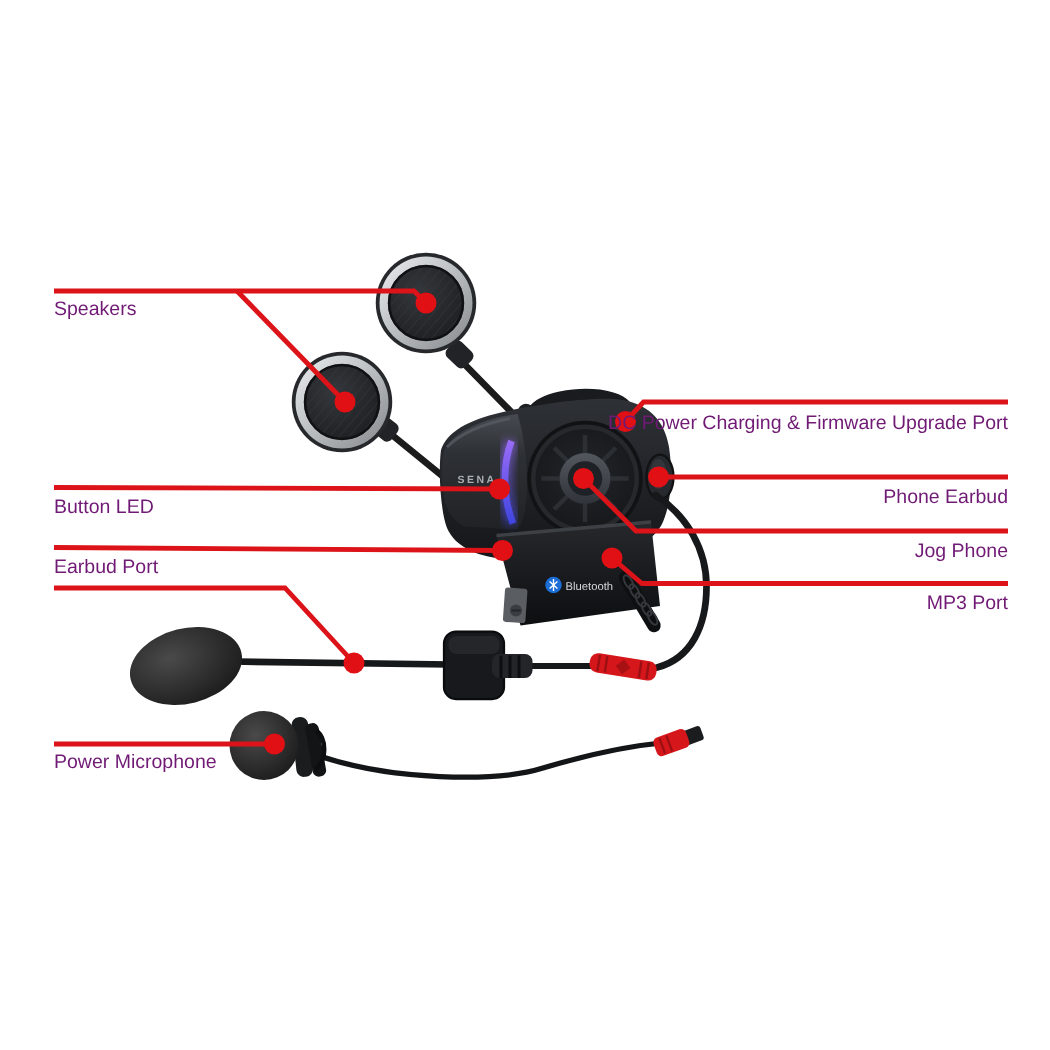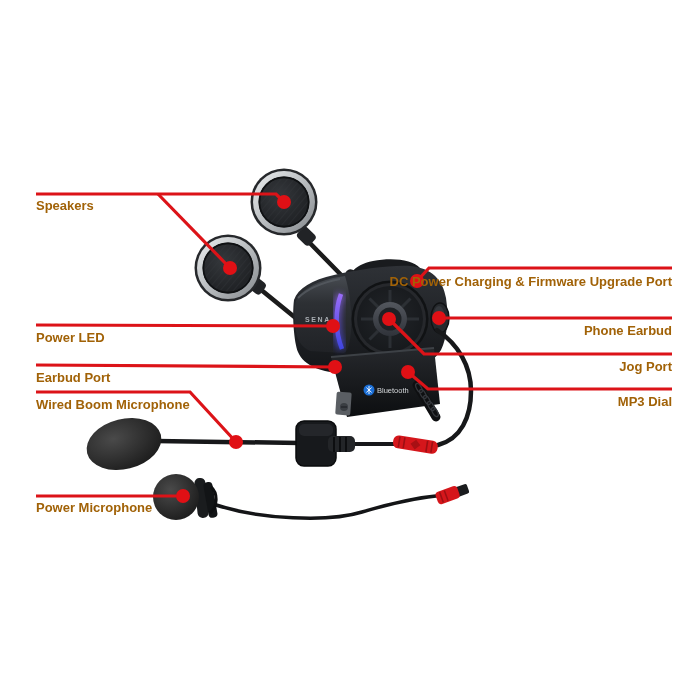--- a/index.html
+++ b/index.html
@@ -2,22 +2,22 @@
 <html><head>
 <meta charset="utf-8">
 <style>
   html,body{margin:0;padding:0;background:#fff;}
   #stage{
     position:relative;width:700px;height:700px;background:#ffffff;overflow:hidden;
     font-family:"Liberation Sans", sans-serif;
   }
   #artwork{position:absolute;left:0;top:0;}
   .lbl{
-    position:absolute;font-size:13px;line-height:14px;color:#a16207;
-    white-space:nowrap;font-family:"Liberation Sans", sans-serif;font-weight:bold;
+    position:absolute;font-size:13px;line-height:14px;color:#701a75;
+    white-space:nowrap;font-family:"Liberation Sans", sans-serif;
   }
   .lbl.right{text-align:right;}
 </style>
 </head>
 <body>
 
 <div id="stage">
 
   <svg id="artwork" width="700" height="700" viewBox="0 0 700 700">
     <defs>
@@ -224,22 +224,21 @@
       <circle cx="236" cy="442" r="7"></circle>
       <circle cx="183" cy="496" r="7"></circle>
       <circle cx="417" cy="281" r="7"></circle>
       <circle cx="439" cy="318" r="7"></circle>
       <circle cx="389" cy="319" r="7"></circle>
       <circle cx="408" cy="372" r="7"></circle>
     </g>
   </svg>
 
   <div class="lbl" style="left:36px;top:199px">Speakers</div>
-  <div class="lbl" style="left:36px;top:331px">Power LED</div>
+  <div class="lbl" style="left:36px;top:331px">Button LED</div>
   <div class="lbl" style="left:36px;top:371px">Earbud Port</div>
-  <div class="lbl" style="left:36px;top:398px">Wired Boom Microphone</div>
   <div class="lbl" style="left:36px;top:501px">Power Microphone</div>
 
   <div class="lbl right" style="right:28px;top:275px">DC Power Charging &amp; Firmware Upgrade Port</div>
   <div class="lbl right" style="right:28px;top:324px">Phone Earbud</div>
-  <div class="lbl right" style="right:28px;top:360px">Jog Port</div>
-  <div class="lbl right" style="right:28px;top:395px">MP3 Dial</div>
+  <div class="lbl right" style="right:28px;top:360px">Jog Phone</div>
+  <div class="lbl right" style="right:28px;top:395px">MP3 Port</div>
 </div>
 
 </body></html>

